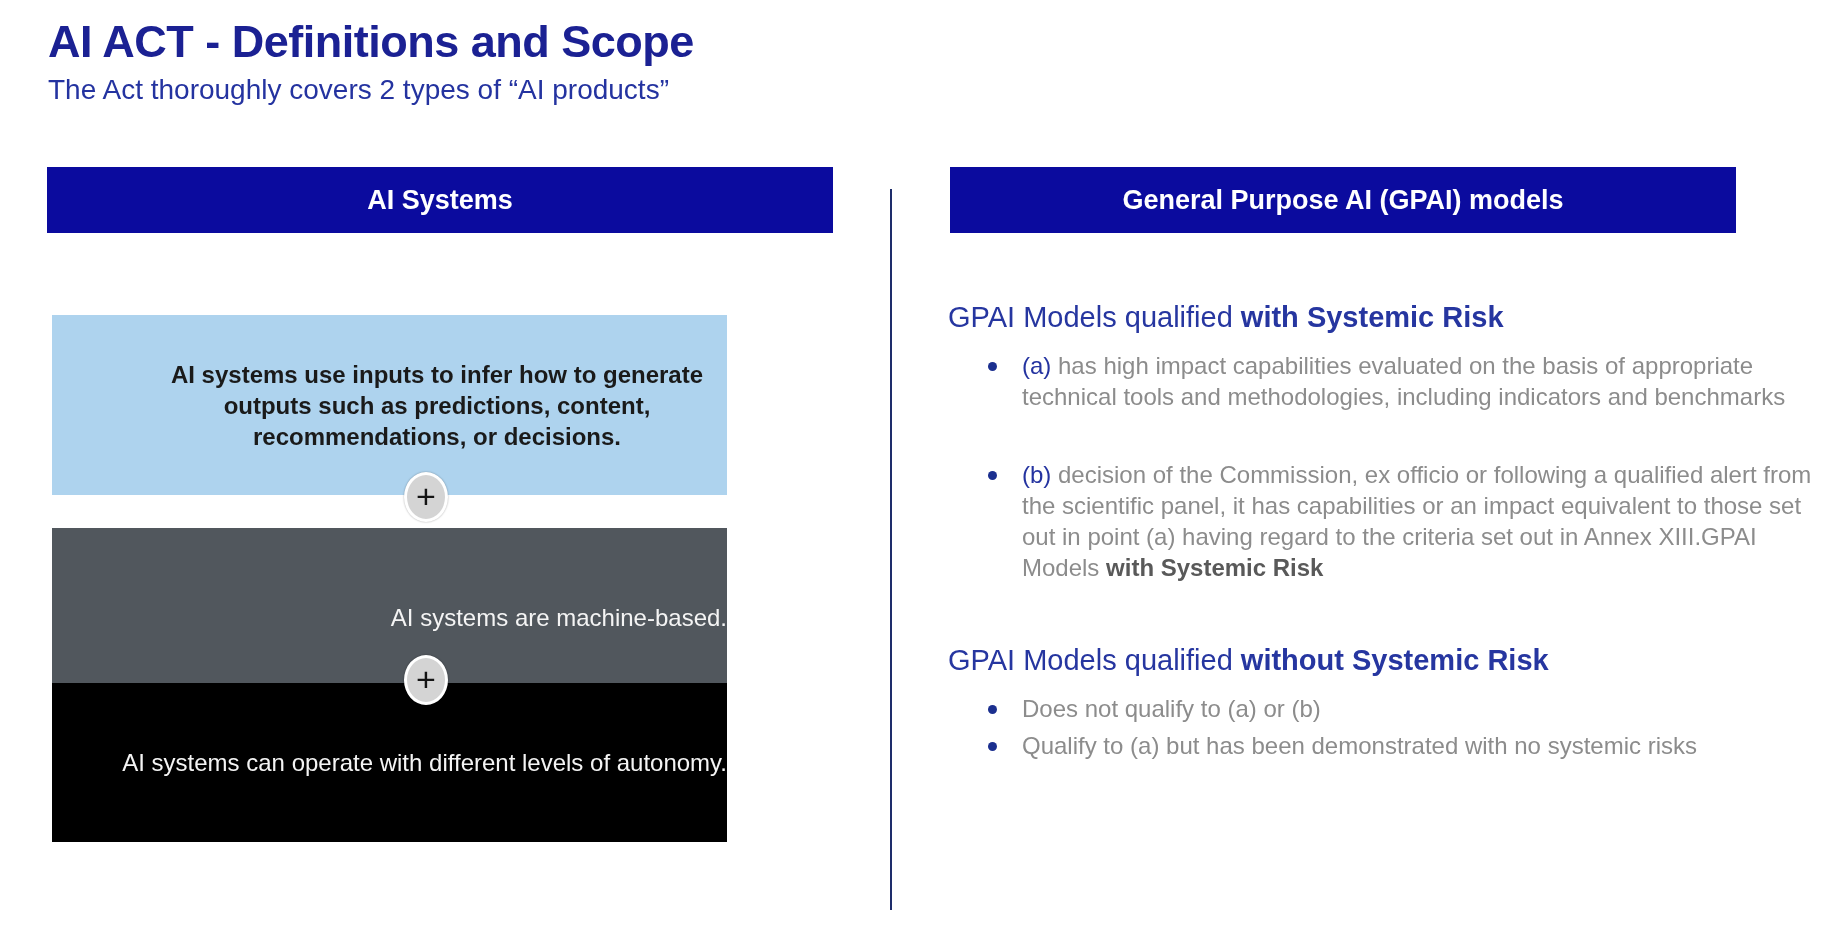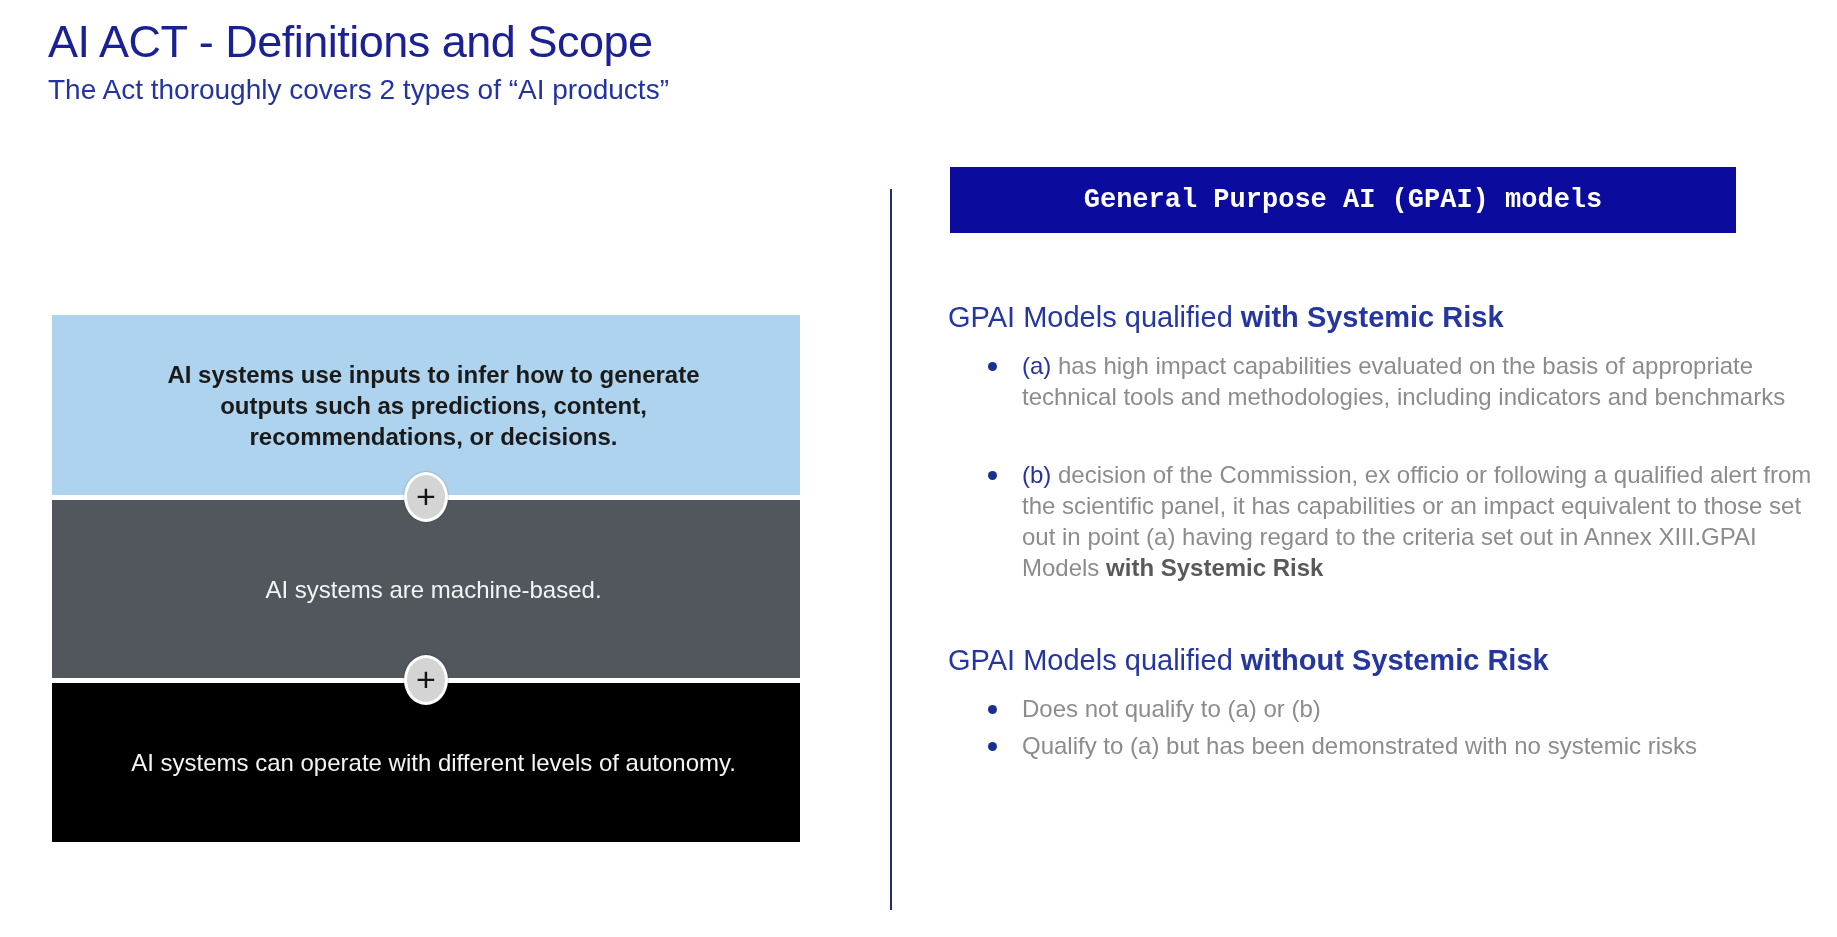--- a/index.html
+++ b/index.html
@@ -14,37 +14,37 @@
     --box2-bg:#51575d;
     --box3-bg:#000000;
     --circle-bg:#d4d4d4;
   }
   *{margin:0;padding:0;box-sizing:border-box;}
   html,body{background:#ffffff;}
   body{font-family:"Liberation Sans",sans-serif;}
   .slide{position:relative;width:1837px;height:937px;background:#fff;overflow:hidden;}
 
   
-  .page-title{position:absolute;left:48px;top:16px;font-size:45px;font-weight:normal;color:var(--title-navy);letter-spacing:-0.5px;}
+  .page-title{position:absolute;left:48px;top:16px;font-size:45px;font-weight:bold;color:var(--title-navy);letter-spacing:-0.5px;}
   .page-subtitle{position:absolute;left:48px;top:74px;font-size:28px;color:#2433a0;}
 
   
   .col-bar{position:absolute;background:var(--bar-blue);height:66px;display:flex;align-items:center;justify-content:center;}
   .col-bar span{color:#ffffff;font-size:27px;font-weight:bold;}
   .bar-left{left:47px;top:167px;width:786px;}
-  .bar-right{left:950px;top:167px;width:786px;font-family:Liberation Mono, monospace;}
+  .bar-right{left:950px;top:167px;width:786px;}
 
   
   .divider{position:absolute;left:890px;top:189px;width:2px;height:721px;background:var(--divider-navy);}
 
   
-  .stack-box{position:absolute;left:52px;width:748px;display:flex;align-items:center;justify-content:center;text-align:center;padding-left:15px;}
+  .stack-box{position:absolute;left:52px;width:675px;display:flex;align-items:center;justify-content:flex-end;text-align:center;padding-left:15px;}
   .box-infer{top:315px;height:180px;background:var(--box1-bg);}
   .box-infer p{color:#1a1a1a;font-weight:bold;font-size:24px;line-height:31px;max-width:580px;}
-  .box-machine{top:500px;height:178px;background:var(--box2-bg);}
+  .box-machine{top:528px;height:178px;background:var(--box2-bg);}
   .box-machine p{color:#f4f4f4;font-size:24px;line-height:31px;max-width:640px;}
   .box-autonomy{top:683px;height:159px;background:var(--box3-bg);}
   .box-autonomy p{color:#f4f4f4;font-size:24px;line-height:31px;max-width:680px;}
 
   .plus-circle{position:absolute;left:404px;width:44px;height:50px;border-radius:50%;
     background:var(--circle-bg);border:3px solid #ffffff;box-shadow:0 0 2px rgba(0,0,0,.35);
     display:flex;align-items:center;justify-content:center;z-index:3;}
   .plus-circle span{font-size:34px;line-height:1;color:#141414;font-weight:normal;margin-top:-3px;}
   .plus-1{top:472px;}
   .plus-2{top:655px;}
@@ -64,20 +64,23 @@
   .suffix-bold{font-weight:bold;color:var(--bold-gray);}
 </style>
 </head>
 <body>
 
 <div class="slide">
 
   <h1 class="page-title">AI ACT - Definitions and Scope</h1>
   <div class="page-subtitle">The Act thoroughly covers 2 types of “AI products”</div>
 
+  <div class="col-bar bar-left">
+    <span>AI Systems</span>
+  </div>
 
   <div class="col-bar bar-right">
     <span>General Purpose AI (GPAI) models</span>
   </div>
 
   <div class="divider"></div>
 
   <div class="stack-box box-infer">
     <p>AI systems use inputs to infer how to generate outputs such as predictions, content, recommendations, or decisions.</p>
   </div>

